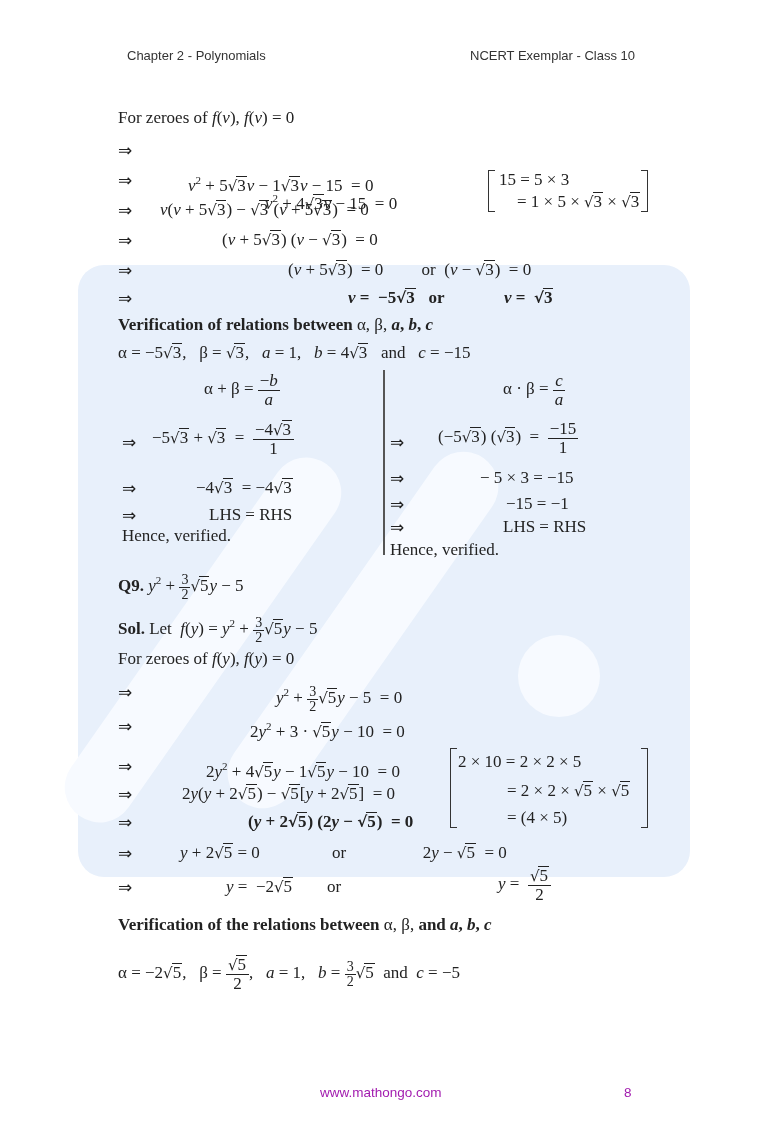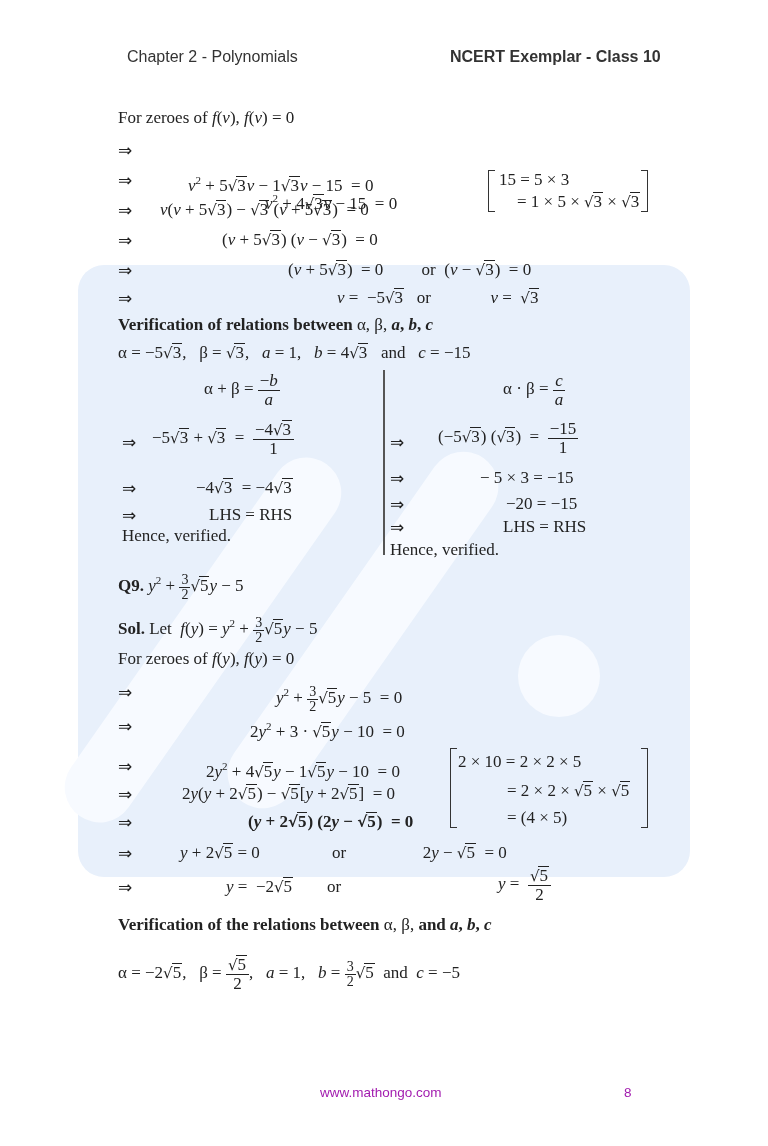--- a/index.html
+++ b/index.html
@@ -1,18 +1,18 @@
 <!DOCTYPE html>
 <html><head>
 <meta charset="utf-8">
 <style>
   html,body{margin:0;padding:0;background:#ffffff;}
   body{width:768px;height:1146px;position:relative;overflow:hidden;
        font-family:"Liberation Serif","DejaVu Serif",serif;color:#222;}
-  .hdr{position:absolute;top:48px;font-family:"Liberation Sans","DejaVu Sans",sans-serif;font-size:16px;color:#333;}
+  .hdr{position:absolute;top:48px;font-family:"Liberation Sans","DejaVu Sans",sans-serif;font-size:13px;color:#333;}
   .ftr{position:absolute;top:1085px;font-family:"Liberation Sans","DejaVu Sans",sans-serif;font-size:13.5px;color:#a21caf;}
   .wm{position:absolute;left:78px;top:265px;width:612px;height:612px;background:#e8f0fb;border-radius:26px;z-index:0;}
   .bar{position:absolute;background:#f7faff;border-radius:40px;transform:rotate(35deg);transform-origin:center;}
   .dot{position:absolute;background:#f7faff;border-radius:50%;}
   .ln{position:absolute;font-size:17px;white-space:nowrap;z-index:2;line-height:20px;}
   .arr{position:absolute;left:118px;font-size:17px;z-index:2;font-family:"DejaVu Sans",sans-serif;}
   i.v{font-style:italic;}
   b{font-weight:bold;}
   .sq{display:inline-block;border-top:1px solid #222;padding:0 1px;margin-left:-1px;line-height:17px;}
   .rad{font-family:"DejaVu Sans",sans-serif;font-size:15px;}
@@ -22,21 +22,21 @@
   .frac .d{display:block;padding:0 2px;}
   .frac.sm{font-size:14px;line-height:14px;}
   .brk{position:absolute;border:1.5px solid #333;border-right:none;width:6px;z-index:2;}
   .brkr{position:absolute;border:1.5px solid #333;border-left:none;width:6px;z-index:2;}
   .vdiv{position:absolute;left:383px;top:370px;width:1.5px;height:185px;background:#555;z-index:2;}
 </style>
 </head>
 <body>
 
 <div class="hdr" style="left:127px;">Chapter 2 - Polynomials</div>
-<div class="hdr" style="left:450px;font-weight:bold;">NCERT Exemplar - Class 10</div>
+<div class="hdr" style="left:470px;">NCERT Exemplar - Class 10</div>
 
 <div class="wm">
   <div class="bar" style="left:90px;top:160px;width:70px;height:430px;"></div>
   <div class="bar" style="left:250px;top:155px;width:70px;height:420px;"></div>
   <div class="dot" style="left:440px;top:370px;width:82px;height:82px;"></div>
 </div>
 
 <div class="ln" style="left:118px;top:108px;">For zeroes of <i class="v">f</i>(<i class="v">v</i>), <i class="v">f</i>(<i class="v">v</i>) = 0</div>
 
 <div class="arr" style="top:140px;">⇒</div>
@@ -53,21 +53,21 @@
 
 <div class="brk" style="left:488px;top:170px;height:40px;"></div>
 <div class="brkr" style="left:641px;top:170px;height:40px;"></div>
 <div class="ln" style="left:499px;top:170px;">15 = 5 × 3</div>
 <div class="ln" style="left:517px;top:192px;">= 1 × 5 × <span class="rad">√</span><span class="sq">3</span> × <span class="rad">√</span><span class="sq">3</span></div>
 
 <div class="arr" style="top:260px;">⇒</div>
 <div class="ln" style="left:288px;top:260px;">(<i class="v">v</i> + 5<span class="rad">√</span><span class="sq">3</span>) &nbsp;= 0 &nbsp;&nbsp;&nbsp;&nbsp;&nbsp;&nbsp;&nbsp; or &nbsp;(<i class="v">v</i> − <span class="rad">√</span><span class="sq">3</span>) &nbsp;= 0</div>
 
 <div class="arr" style="top:288px;">⇒</div>
-<div class="ln" style="left:337px;top:288px;"><i class="v">v</i> = &nbsp;−5<span class="rad">√</span><span class="sq">3</span> &nbsp;&nbsp;or&nbsp;&nbsp;&nbsp;&nbsp;&nbsp;&nbsp;&nbsp;&nbsp;&nbsp;&nbsp;&nbsp;&nbsp;&nbsp; <i class="v">v</i> = &nbsp;<span class="rad">√</span><span class="sq">3</span></div>
+<div class="ln" style="left:348px;top:288px;font-weight:bold;"><i class="v">v</i> = &nbsp;−5<span class="rad">√</span><span class="sq">3</span> &nbsp;&nbsp;or&nbsp;&nbsp;&nbsp;&nbsp;&nbsp;&nbsp;&nbsp;&nbsp;&nbsp;&nbsp;&nbsp;&nbsp;&nbsp; <i class="v">v</i> = &nbsp;<span class="rad">√</span><span class="sq">3</span></div>
 
 <div class="ln" style="left:118px;top:315px;"><b>Verification of relations between </b>α, β, <b><i>a</i>, <i>b</i>, <i>c</i></b></div>
 <div class="ln" style="left:118px;top:343px;">α = −5<span class="rad">√</span><span class="sq">3</span>, &nbsp;&nbsp;β = <span class="rad">√</span><span class="sq">3</span>, &nbsp;&nbsp;<i class="v">a</i> = 1, &nbsp;&nbsp;<i class="v">b</i> = 4<span class="rad">√</span><span class="sq">3</span> &nbsp;&nbsp;and &nbsp;&nbsp;<i class="v">c</i> = −15</div>
 
 <div class="ln" style="left:204px;top:372px;">α + β = <span class="frac"><span class="n">−<i class="v">b</i></span><span class="d"><i class="v">a</i></span></span></div>
 <div class="arr" style="left:122px;top:432px;">⇒</div>
 <div class="ln" style="left:152px;top:420px;">−5<span class="rad">√</span><span class="sq">3</span> + <span class="rad">√</span><span class="sq">3</span> &nbsp;= &nbsp;<span class="frac"><span class="n">−4<span class="rad">√</span><span class="sq">3</span></span><span class="d">1</span></span></div>
 <div class="arr" style="left:122px;top:478px;">⇒</div>
 <div class="ln" style="left:196px;top:478px;">−4<span class="rad">√</span><span class="sq">3</span> &nbsp;= −4<span class="rad">√</span><span class="sq">3</span></div>
 <div class="arr" style="left:122px;top:505px;">⇒</div>
@@ -75,21 +75,21 @@
 <div class="ln" style="left:122px;top:526px;">Hence, verified.</div>
 
 <div class="vdiv"></div>
 
 <div class="ln" style="left:503px;top:372px;">α · β = <span class="frac"><span class="n"><i class="v">c</i></span><span class="d"><i class="v">a</i></span></span></div>
 <div class="arr" style="left:390px;top:432px;">⇒</div>
 <div class="ln" style="left:438px;top:420px;">(−5<span class="rad">√</span><span class="sq">3</span>) (<span class="rad">√</span><span class="sq">3</span>) &nbsp;= &nbsp;<span class="frac"><span class="n">−15</span><span class="d">1</span></span></div>
 <div class="arr" style="left:390px;top:468px;">⇒</div>
 <div class="ln" style="left:480px;top:468px;">− 5 × 3 = −15</div>
 <div class="arr" style="left:390px;top:494px;">⇒</div>
-<div class="ln" style="left:506px;top:494px;">−20 = −15</div>
+<div class="ln" style="left:506px;top:494px;">−15 = −1</div>
 <div class="arr" style="left:390px;top:517px;">⇒</div>
 <div class="ln" style="left:503px;top:517px;">LHS = RHS</div>
 <div class="ln" style="left:390px;top:540px;">Hence, verified.</div>
 
 <div class="ln" style="left:118px;top:570px;"><b>Q9.</b> <i class="v">y</i><sup>2</sup> + <span class="frac sm"><span class="n">3</span><span class="d">2</span></span><span class="rad">√</span><span class="sq">5</span><i class="v">y</i> − 5</div>
 <div class="ln" style="left:118px;top:613px;"><b>Sol.</b> Let &nbsp;<i class="v">f</i>(<i class="v">y</i>) = <i class="v">y</i><sup>2</sup> + <span class="frac sm"><span class="n">3</span><span class="d">2</span></span><span class="rad">√</span><span class="sq">5</span><i class="v">y</i> − 5</div>
 <div class="ln" style="left:118px;top:649px;">For zeroes of <i class="v">f</i>(<i class="v">y</i>), <i class="v">f</i>(<i class="v">y</i>) = 0</div>
 
 <div class="arr" style="top:682px;">⇒</div>
 <div class="ln" style="left:276px;top:682px;"><i class="v">y</i><sup>2</sup> + <span class="frac sm"><span class="n">3</span><span class="d">2</span></span><span class="rad">√</span><span class="sq">5</span><i class="v">y</i> − 5 &nbsp;= 0</div>

